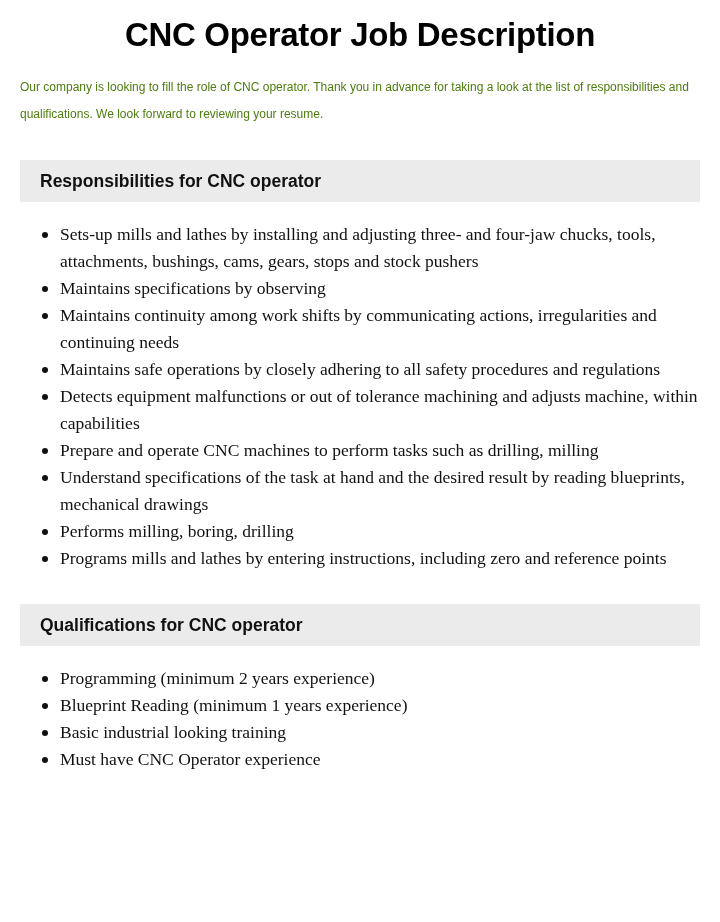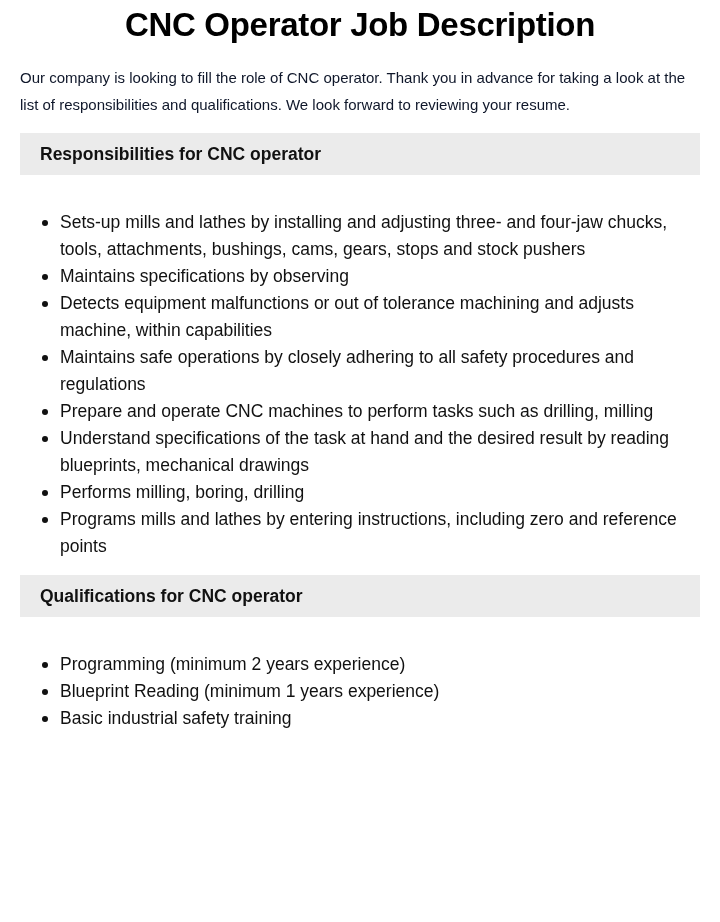--- a/index.html
+++ b/index.html
@@ -6,49 +6,50 @@
     body {
       width: 720px;
       height: 922px;
       overflow: hidden;
       font-family: "Liberation Sans", "DejaVu Sans", sans-serif;
       color: #111111;
     }
     .page { padding: 0 20px 0 20px; }
     h1 {
       margin: 0;
-      padding-top: 4px;
+      padding-top: 14px;
       height: 46px;
       line-height: 42px;
       text-align: center;
       font-size: 33px;
       font-weight: bold;
       color: #000;
       letter-spacing: -0.3px;
     }
     .intro {
       margin: 14px 0 0 0;
-      font-size: 15px;
+      font-size: 12px;
       line-height: 27px;
-      color: #0f172a;
+      color: #4d7c0f;
     }
     .section-header {
-      margin-top: 15px;
+      margin-top: 32px;
       background: #ebebeb;
       height: 42px;
       line-height: 42px;
       padding-left: 20px;
       font-size: 17.5px;
       font-weight: bold;
       color: #111;
     }
     ul.items {
       list-style: none;
-      margin: 34px 0 0 0;
+      margin: 19px 0 0 0;
       padding: 0 0 0 40px;
+      font-family: Liberation Serif, serif;
     }
     ul.items li {
       position: relative;
       font-size: 17.5px;
       line-height: 27px;
       color: #111;
     }
     ul.items li::before {
       content: "";
       position: absolute;
@@ -65,27 +66,29 @@
 <body>
 
 <div class="page">
   <h1>CNC Operator Job Description</h1>
   <p class="intro">Our company is looking to fill the role of CNC operator. Thank you in advance for taking a look at the list of responsibilities and qualifications. We look forward to reviewing your resume.</p>
 
   <div class="section-header">Responsibilities for CNC operator</div>
   <ul class="items">
     <li>Sets-up mills and lathes by installing and adjusting three- and four-jaw chucks, tools, attachments, bushings, cams, gears, stops and stock pushers</li>
     <li>Maintains specifications by observing</li>
+    <li>Maintains continuity among work shifts by communicating actions, irregularities and continuing needs</li>
+    <li>Maintains safe operations by closely adhering to all safety procedures and regulations</li>
     <li>Detects equipment malfunctions or out of tolerance machining and adjusts machine, within capabilities</li>
-    <li>Maintains safe operations by closely adhering to all safety procedures and regulations</li>
     <li>Prepare and operate CNC machines to perform tasks such as drilling, milling</li>
     <li>Understand specifications of the task at hand and the desired result by reading blueprints, mechanical drawings</li>
     <li>Performs milling, boring, drilling</li>
     <li>Programs mills and lathes by entering instructions, including zero and reference points</li>
   </ul>
 
   <div class="section-header section-qual">Qualifications for CNC operator</div>
   <ul class="items">
     <li>Programming (minimum 2 years experience)</li>
     <li>Blueprint Reading (minimum 1 years experience)</li>
-    <li>Basic industrial safety training</li>
+    <li>Basic industrial looking training</li>
+    <li>Must have CNC Operator experience</li>
   </ul>
 </div>
 
 </body></html>

